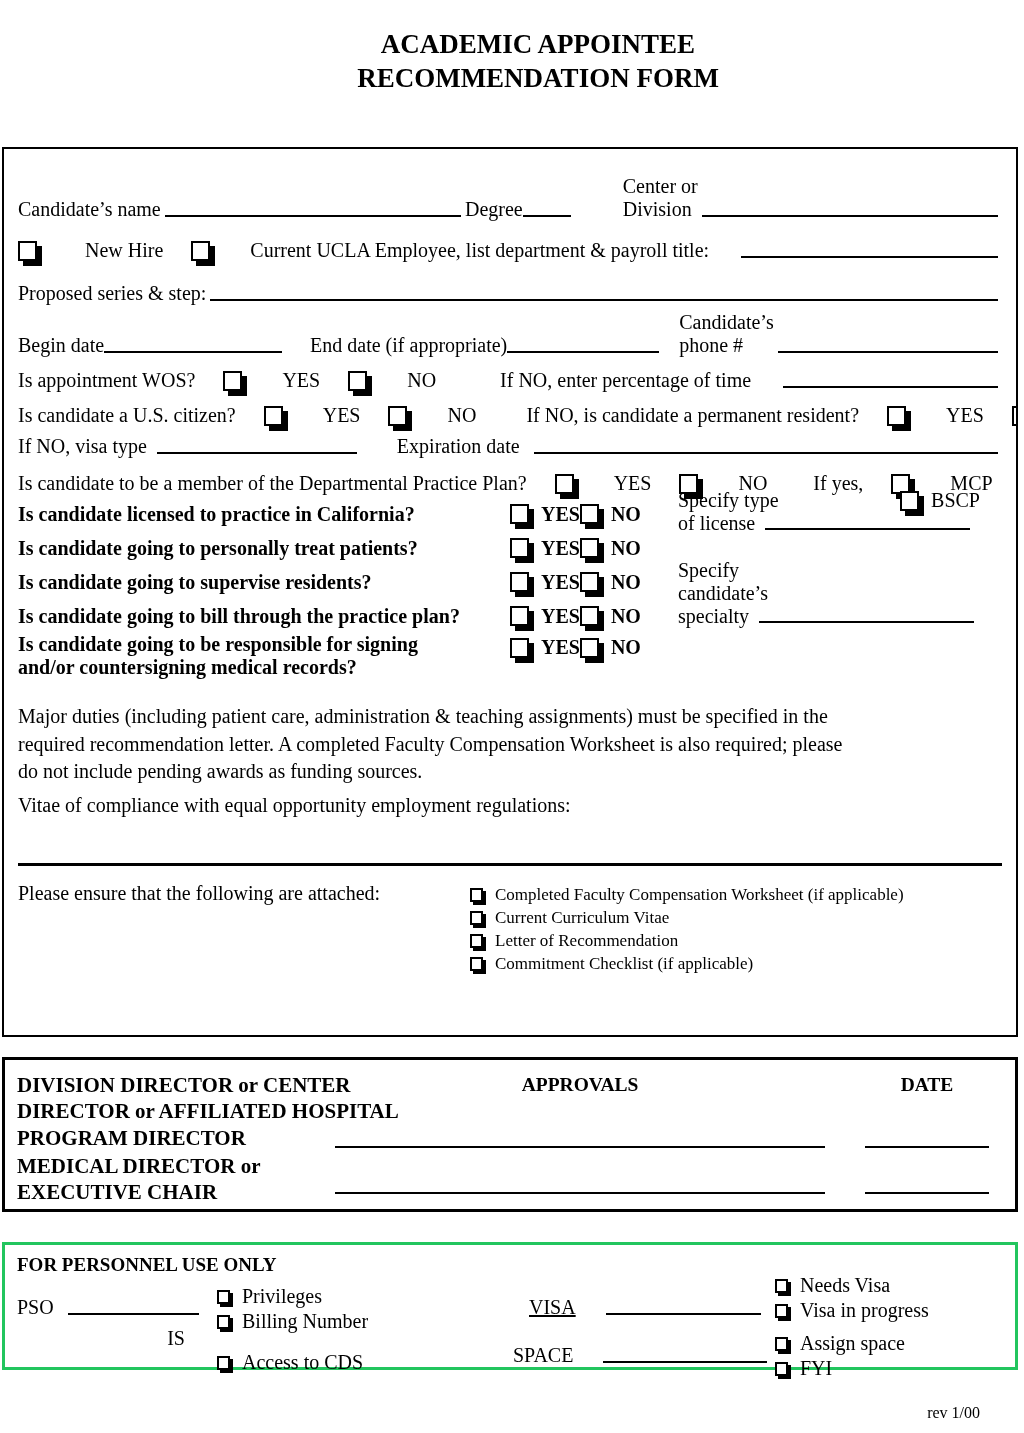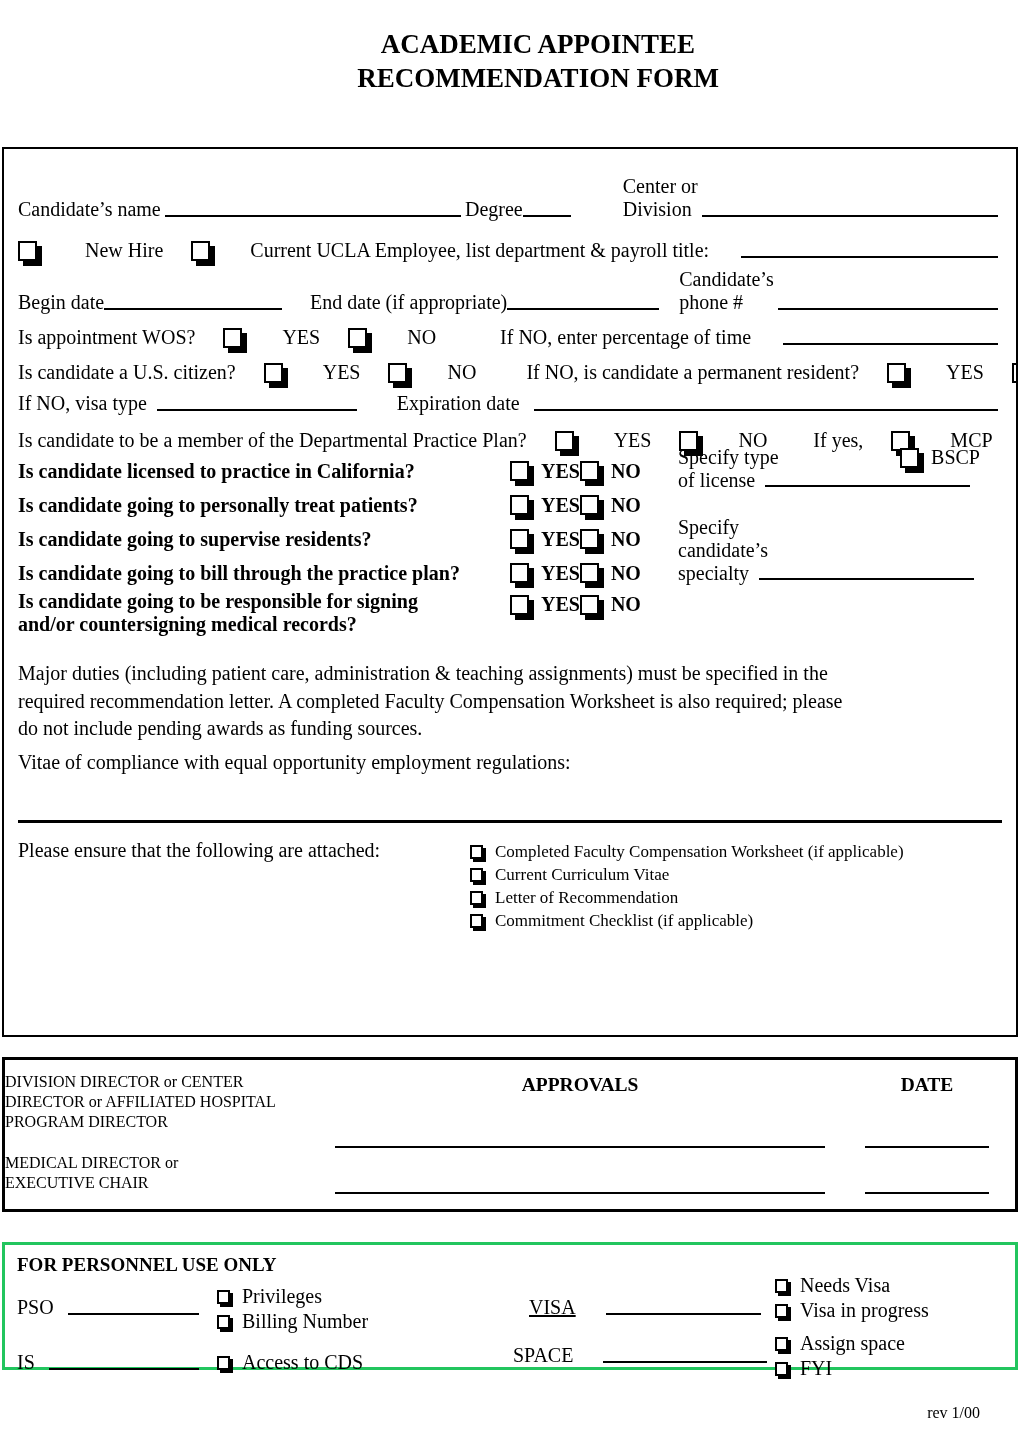--- a/index.html
+++ b/index.html
@@ -62,37 +62,37 @@
   .lnlic { width:205px; } .lnspec { width:215px; }
 
   .para { margin-top:8px; line-height:1.38; }
   .compliance { margin-top:8px; }
   .compliance-line { margin-top:46px; border-bottom:3px solid #000; height:0; }
   .attach { margin-top:16px; display:flex; align-items:flex-start; }
   .attach-lbl { flex:none; width:452px; }
   .attach-list { flex:1; font-size:17px; margin-top:2px; }
   .attach-row { display:flex; align-items:center; height:23px; }
 
-  .ap-label { position:absolute; left:0; font-size:16px; line-height:1.26; }
+  .ap-label { position:absolute; left:12px; font-size:21px; line-height:1.26;font-weight:bold; }
   .l1 { top:12px; } .l2 { top:93px; }
   .ap-head { position:absolute; top:14px; font-weight:bold; font-size:19.5px; }
   .approvals-head { left:330px; width:490px; text-align:center; }
   .date-head { left:858px; width:128px; text-align:center; }
   .sig { position:absolute; border-bottom:2px solid #000; height:0; }
   .s1 { left:330px; width:490px; top:86px; }
   .d1 { left:860px; width:124px; top:86px; }
   .s2 { left:330px; width:490px; top:132px; }
   .d2 { left:860px; width:124px; top:132px; }
 
   .pu-head { position:absolute; top:9px; left:12px; font-weight:bold; font-size:19px; }
   .fieldline { position:absolute; display:flex; align-items:flex-end; }
   .fieldline .fl-lbl { flex:none; margin-right:14px; }
   .fieldline .fill { margin:0 0 4px; }
   .pso  { left:12px;  top:46px; width:182px; height:28px; }
-  .isf  { left:12px;  top:101px; width:182px; height:28px; }
+  .isf  { left:12px;  top:82px; width:182px; height:28px;flex-direction:column; }
   .visaf{ left:524px; top:46px; width:232px; height:28px;text-decoration:underline; }
   .visaf .fl-lbl, .spacef .fl-lbl { margin-right:30px; }
   .spacef{ left:508px; top:94px; width:254px; height:28px; }
   .pu-group { position:absolute; }
   .grp-priv { left:212px; top:39px; }
   .grp-cds  { left:212px; top:105px; }
   .grp-visa { left:770px; top:28px; }
   .grp-space{ left:770px; top:86px; }
   .pu-row { display:flex; align-items:center; height:25px; }
 
@@ -117,20 +117,24 @@
   </div>
 
   <div class="rowc r2">
     <span class="cb"></span>
     <span class="lbl g8">New Hire</span>
     <span class="cb g66"></span>
     <span class="lbl">Current UCLA Employee, list department &amp; payroll title:</span>
     <span class="fill"></span>
   </div>
 
+  <div class="row r3">
+    <span class="lbl">Proposed series &amp; step:</span>
+    <span class="fill"></span>
+  </div>
 
   <div class="row r4">
     <span class="lbl">Begin date</span>
     <span class="ln w178"></span>
     <span class="lbl g28">End date (if appropriate)</span>
     <span class="ln w152"></span>
     <span class="lbl ml g20">Candidate’s
 phone #</span>
     <span class="fill"></span>
   </div>

